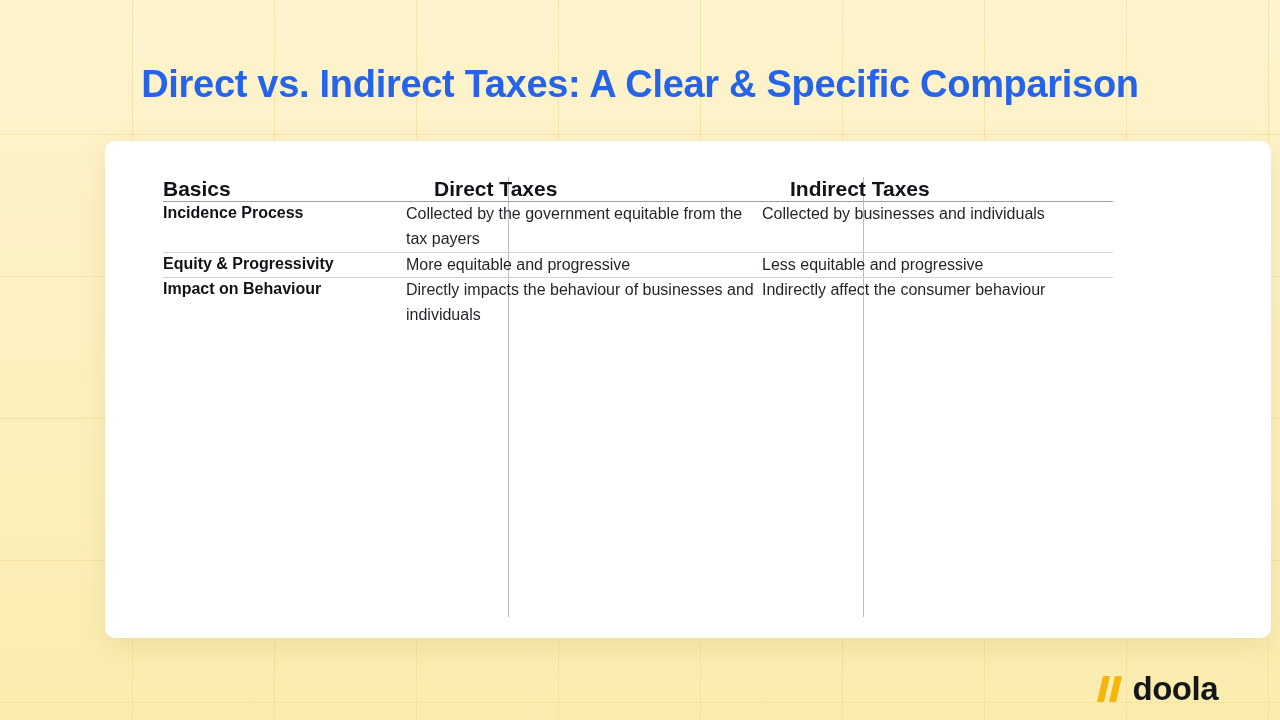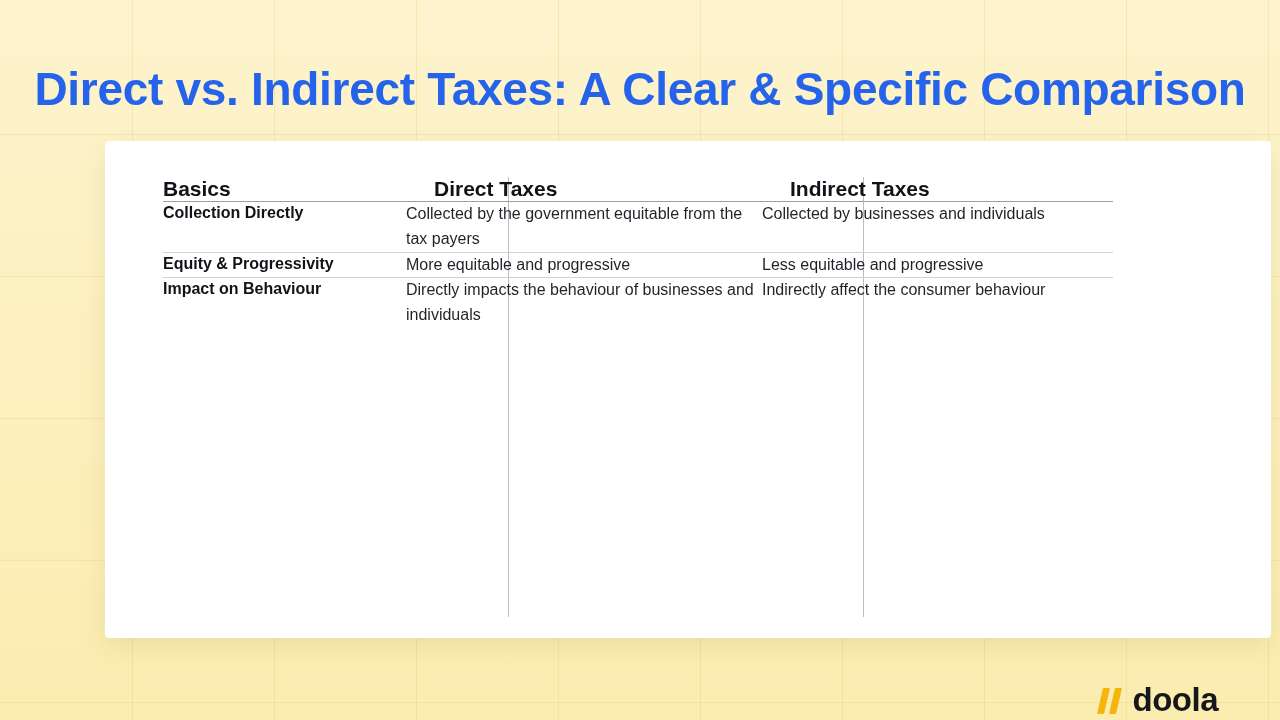--- a/index.html
+++ b/index.html
@@ -34,35 +34,35 @@
     background-position: -10px -8px;
     pointer-events: none;
   }
 
   .title {
     position: absolute;
     top: 62px;
     left: 0;
     width: 1280px;
     text-align: center;
-    font-size: 46px;
+    font-size: 38px;
     font-weight: bold;
     color: #2563eb;
     letter-spacing: -0.3px;
     line-height: 1.2;
   }
 
   .card {
     position: absolute;
     left: 105px;
     top: 141px;
     width: 1166px;
     height: 497px;
     background: #ffffff;
-    border-radius: 4px;
+    border-radius: 10px;
     box-shadow: 0 10px 26px rgba(180,155,70,0.18);
   }
 
   table.compare {
     position: absolute;
     left: 58px;
     top: 36px;
     width: 950px;
     border-collapse: collapse;
     table-layout: fixed;
@@ -119,23 +119,23 @@
     top: 36px;
     width: 1px;
     background: #b9bec4;
   }
   .vline.v1 { left: 403px; height: 440px; }
   .vline.v2 { left: 758px; height: 440px; }
 
   .logo {
     position: absolute;
     right: 62px;
-    bottom: 4px;
+    bottom: 15px;
     display: flex;
-    align-items: flex-end;
+    align-items: center;
     gap: 7px;
   }
   .logo-mark {
     display: inline-block;
     width: 28px;
     height: 30px;
     position: relative;
   }
   .logo-mark i {
     position: absolute;
@@ -176,21 +176,21 @@
       </colgroup>
       <thead>
         <tr>
           <th class="hdr-cell c1">Basics</th>
           <th class="hdr-cell c2">Direct Taxes</th>
           <th class="hdr-cell c3">Indirect Taxes</th>
         </tr>
       </thead>
       <tbody>
         <tr>
-          <td class="rowlabel">Collection Directly</td>
+          <td class="rowlabel">Incidence Process</td>
           <td class="cell">Collected by the government equitable from the tax payers</td>
           <td class="cell">Collected by businesses and individuals</td>
         </tr>
         <tr>
           <td class="rowlabel">Equity &amp; Progressivity</td>
           <td class="cell">More equitable and progressive</td>
           <td class="cell">Less equitable and progressive</td>
         </tr>
         <tr>
           <td class="rowlabel">Impact on Behaviour</td>

